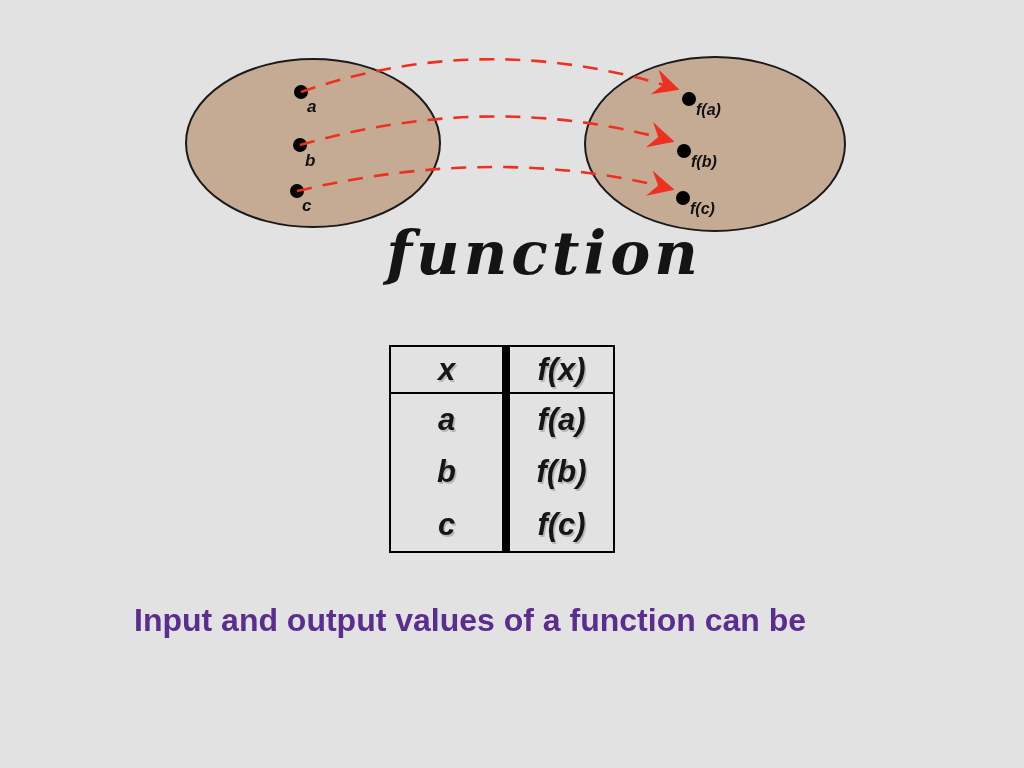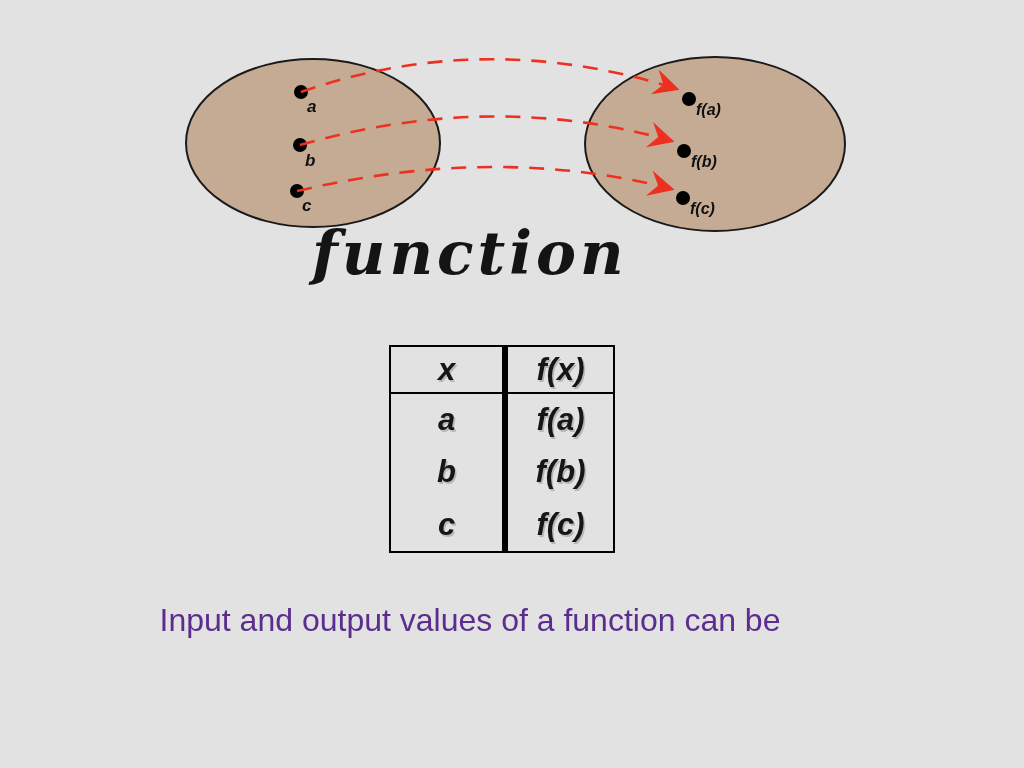--- a/index.html
+++ b/index.html
@@ -24,21 +24,21 @@
     font-weight: bold;
     font-style: italic;
     fill: #101010;
   }
   .pt-label { font-size: 17px; }
   .img-label { font-size: 16px; }
   .caption {
     position: absolute;
     left: 312px; top: 218px;
     width: 390px;
-    text-align: left;
+    text-align: right;
     font-family: "DejaVu Serif", cursive, serif;
     font-style: italic;
     font-weight: bold;
     font-size: 60px;
     letter-spacing: 4px;
     color: #141414;
   }
   .fn-table {
     position: absolute;
     left: 389px; top: 345px;
@@ -53,28 +53,28 @@
   .fn-table .cell {
     display: flex;
     align-items: center;
     justify-content: center;
     font-weight: bold;
     font-style: italic;
     font-size: 31px;
     color: #161616;
     text-shadow: 1.5px 1.5px 0 #b7b7b7;
   }
-  .fn-table .col-right { border-left: 6px solid #000000; }
+  .fn-table .col-right { border-left: 8px solid #000000; }
   .fn-table .header { border-bottom: 2px solid #000; }
   .footer-text {
     position: absolute;
     left: 0; top: 600px;
     width: 940px;
     text-align: center;
-    font-weight: normal;
+    font-weight: bold;
     font-size: 32px;
     line-height: 41px;
     color: #5b2d8f;
   }
 </style>
 </head>
 <body>
 
 <div class="slide">
 

